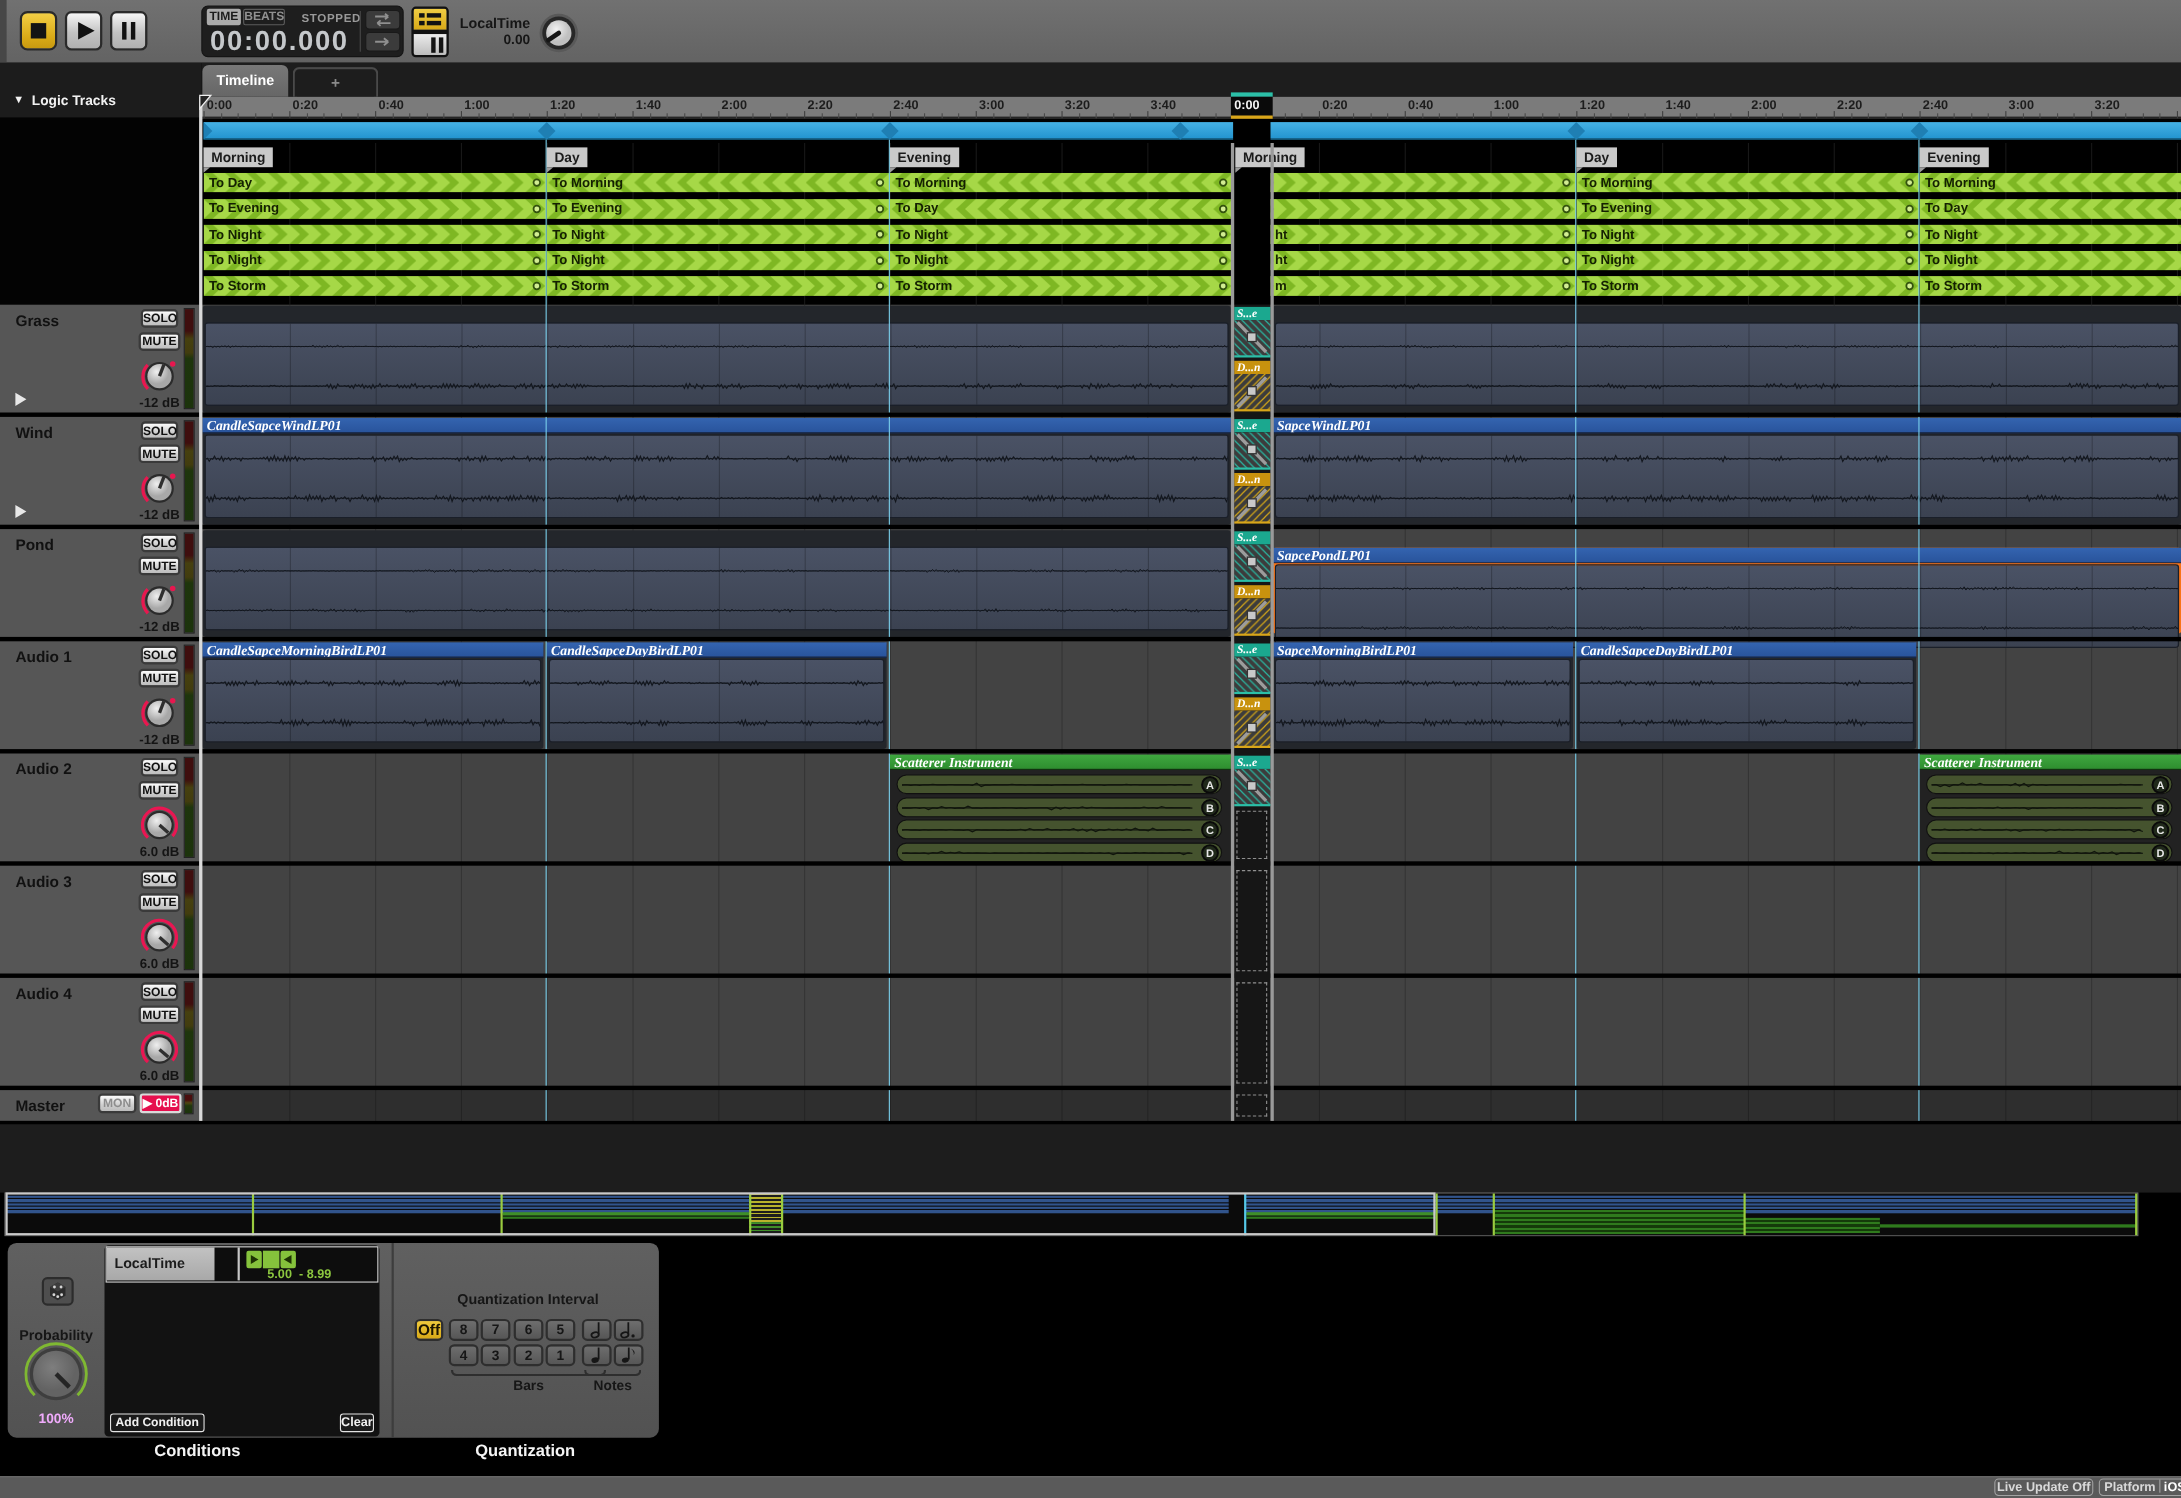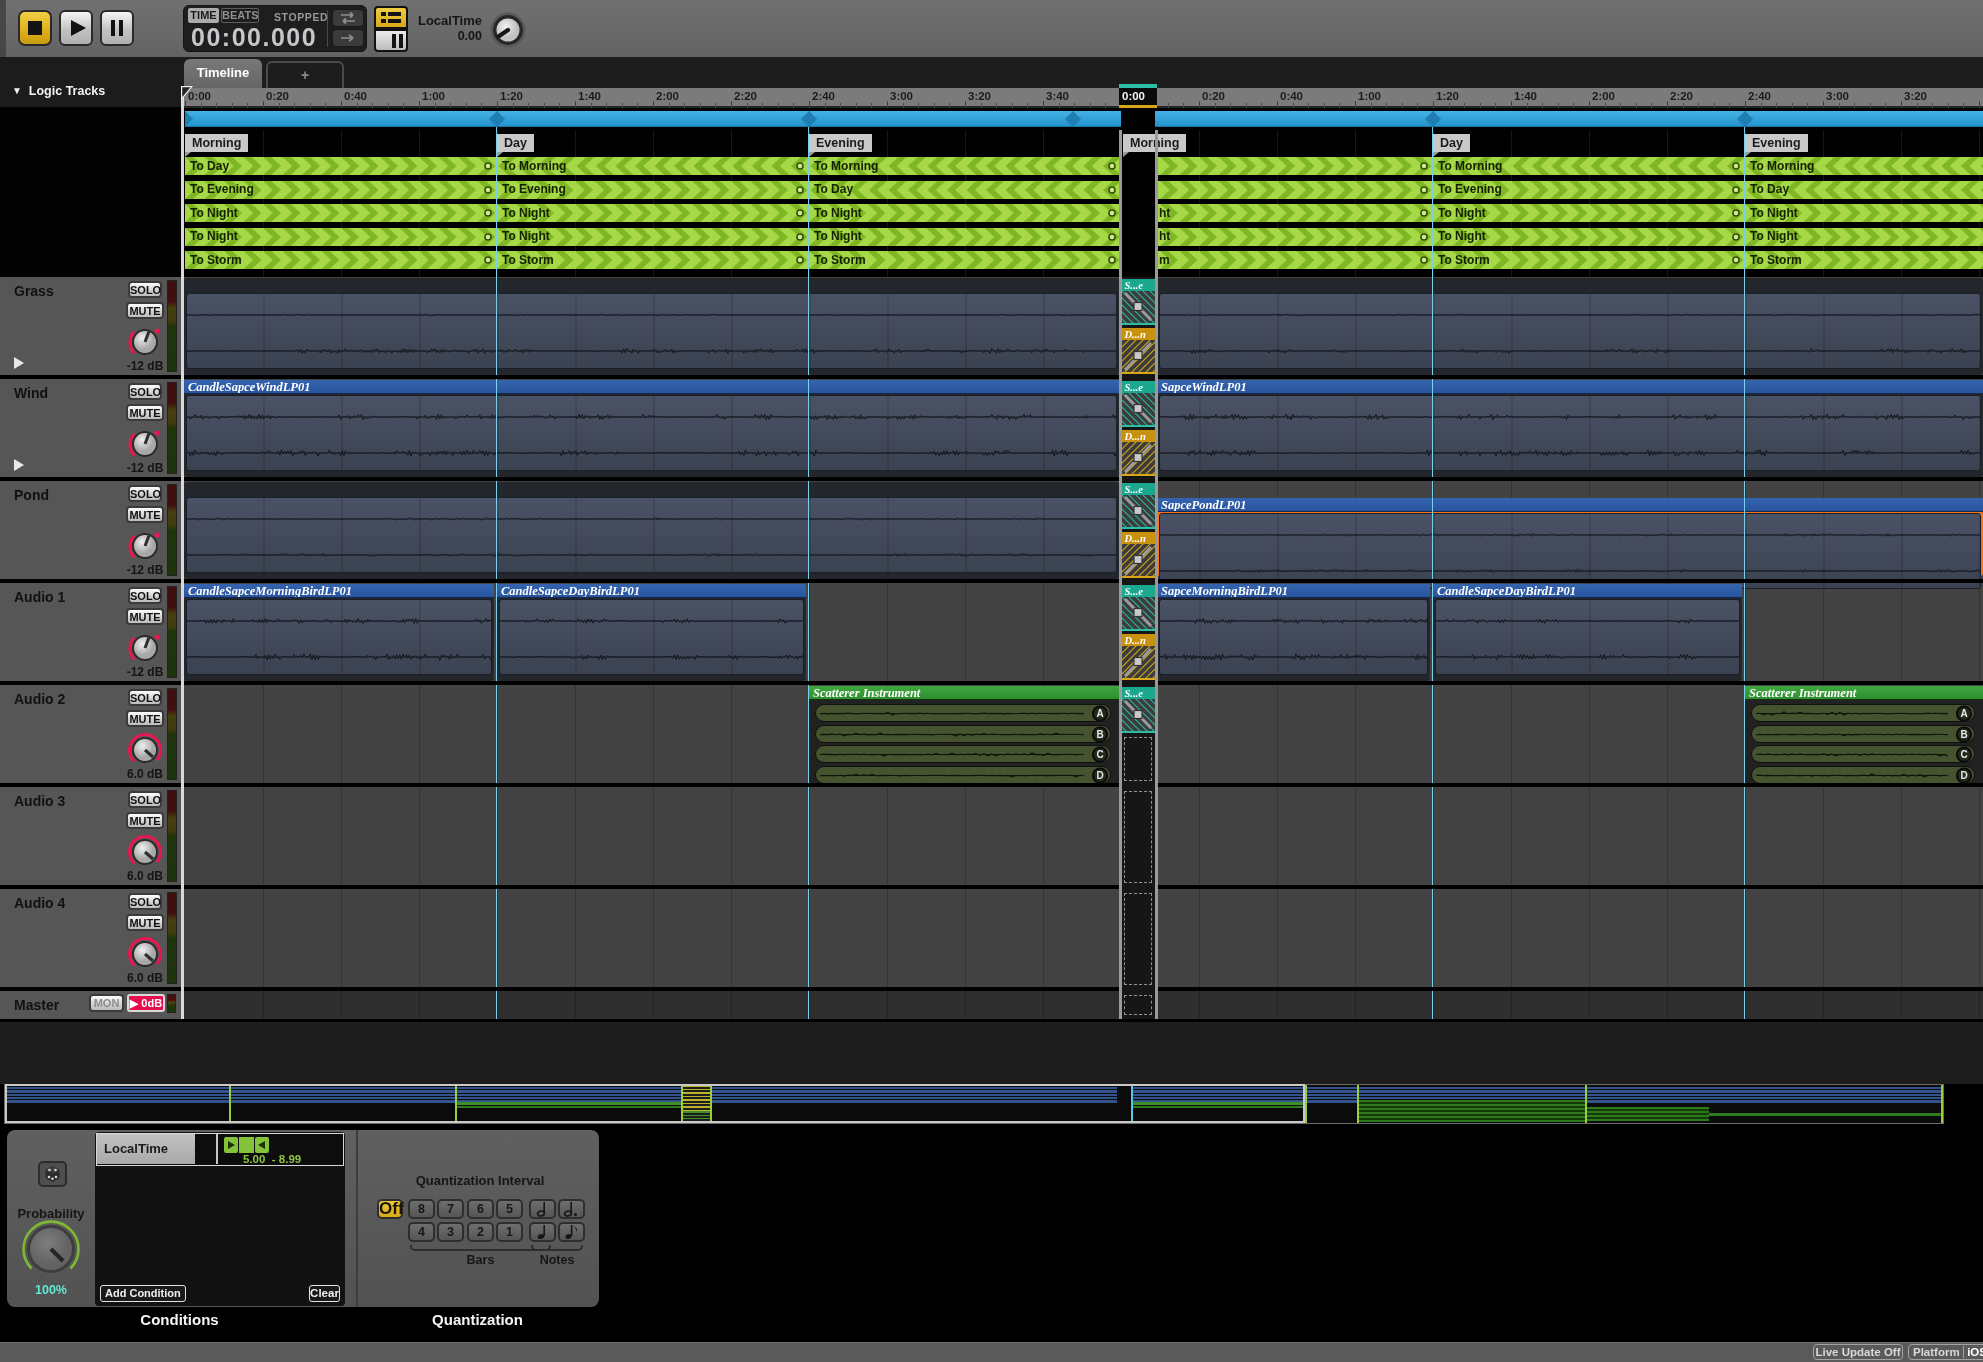--- a/index.html
+++ b/index.html
@@ -1020,38 +1020,38 @@
 <circle cx="29" cy="29" r="24" fill="#3e3e3e"></circle>
 <circle cx="29" cy="29" r="21" fill="url(#kg3)"></circle>
 <line x1="29" y1="29" x2="41" y2="41" stroke="#252525" stroke-width="4"></line>
 <defs>
       <radialGradient id="kg3" cx="42%" cy="36%">
         <stop offset="0%" stop-color="#7e7e7e"></stop>
         <stop offset="100%" stop-color="#636363"></stop>
       </radialGradient>
     </defs>
   </svg>
-<div class="ab" style="left:8px;top:1283px;width:86px;text-align:center;color:#5eead4;font-weight:bold;font-size:12.5px">100%</div>
+<div class="ab" style="left:8px;top:1283px;width:86px;text-align:center;color:#f0abfc;font-weight:bold;font-size:12.5px">100%</div>
 <div class="ab" style="left:95px;top:1132px;width:250px;height:174px;background:#121212;border-radius:4px"></div>
 <div class="ab" style="left:96px;top:1133px;width:248px;height:33px;border:1.5px solid #d8d8d8;background:#0d0d0d">
 <div class="ab" style="left:0;top:0;width:98px;height:30px;background:linear-gradient(#c2c2c2,#a8a8a8);color:#1c1c1c;font-weight:bold;font-size:13px;line-height:30px;padding-left:7px">LocalTime</div>
 <div class="ab" style="left:119px;top:0;width:1.5px;height:30px;background:#c5c5c5"></div>
 <div class="ab" style="left:127px;top:3px;width:14px;height:16px;background:#85c23c;border-radius:2px">
       <div class="ab" style="left:4px;top:3.5px;width:0;height:0;border-left:7px solid #1e3304;border-top:4.5px solid transparent;border-bottom:4.5px solid transparent"></div>
     </div>
 <div class="ab" style="left:142px;top:3px;width:15px;height:16px;background:#85c23c"></div>
 <div class="ab" style="left:158px;top:3px;width:14px;height:16px;background:#85c23c;border-radius:2px">
       <div class="ab" style="left:3px;top:3.5px;width:0;height:0;border-right:7px solid #1e3304;border-top:4.5px solid transparent;border-bottom:4.5px solid transparent"></div>
     </div>
 <div class="ab" style="left:146px;top:19px;color:#8cc63f;font-weight:bold;font-size:11.5px">5.00&nbsp; -&nbsp;8.99</div>
 </div>
 <div class="ab" style="left:100px;top:1285px;height:17px;background:#1a1a1a;border:1.5px solid #e3e3e3;border-radius:3px;color:#f0f0f0;font-weight:bold;font-size:11px;text-align:center;line-height:14px;padding:0 4px;white-space:nowrap">Add Condition</div>
 <div class="ab" style="left:309px;top:1285px;width:31px;height:17px;background:#1a1a1a;border:1.5px solid #e3e3e3;border-radius:3px;color:#f0f0f0;font-weight:bold;font-size:11.5px;text-align:center;line-height:15px">Clear</div>
 <div class="ab" style="left:360px;top:1173px;width:240px;text-align:center;color:#161616;font-weight:bold;font-size:13px">Quantization Interval</div>
-<div class="ab" style="left:377px;top:1199px;width:26px;height:20px;background:linear-gradient(#efc93c,#d8a917);border:2px solid #2e2e2e;border-radius:5px;color:#1c1500;font-weight:bold;font-size:17px;text-align:center;line-height:16px">Off</div>
+<div class="ab" style="left:377px;top:1199px;width:26px;height:20px;background:linear-gradient(#efc93c,#d8a917);border:2px solid #2e2e2e;border-radius:5px;color:#1c1500;font-weight:bold;font-size:14px;text-align:center;line-height:16px">Off</div>
 <div class="qbtn" style="left:408px;top:1199px;width:27px">8</div>
 <div class="qbtn" style="left:437px;top:1199px;width:27px">7</div>
 <div class="qbtn" style="left:467px;top:1199px;width:27px">6</div>
 <div class="qbtn" style="left:496px;top:1199px;width:27px">5</div>
 <div class="qbtn" style="left:408px;top:1222px;width:27px">4</div>
 <div class="qbtn" style="left:437px;top:1222px;width:27px">3</div>
 <div class="qbtn" style="left:467px;top:1222px;width:27px">2</div>
 <div class="qbtn" style="left:496px;top:1222px;width:27px">1</div>
 <div class="qbtn" style="left:529px;top:1199px;width:27px"><svg width="14" height="16" viewBox="0 0 14 16">
       <ellipse cx="5" cy="12.5" rx="3.4" ry="2.4" fill="none" stroke="#161616" stroke-width="1.6" transform="rotate(-15 5 12.5)"></ellipse>

